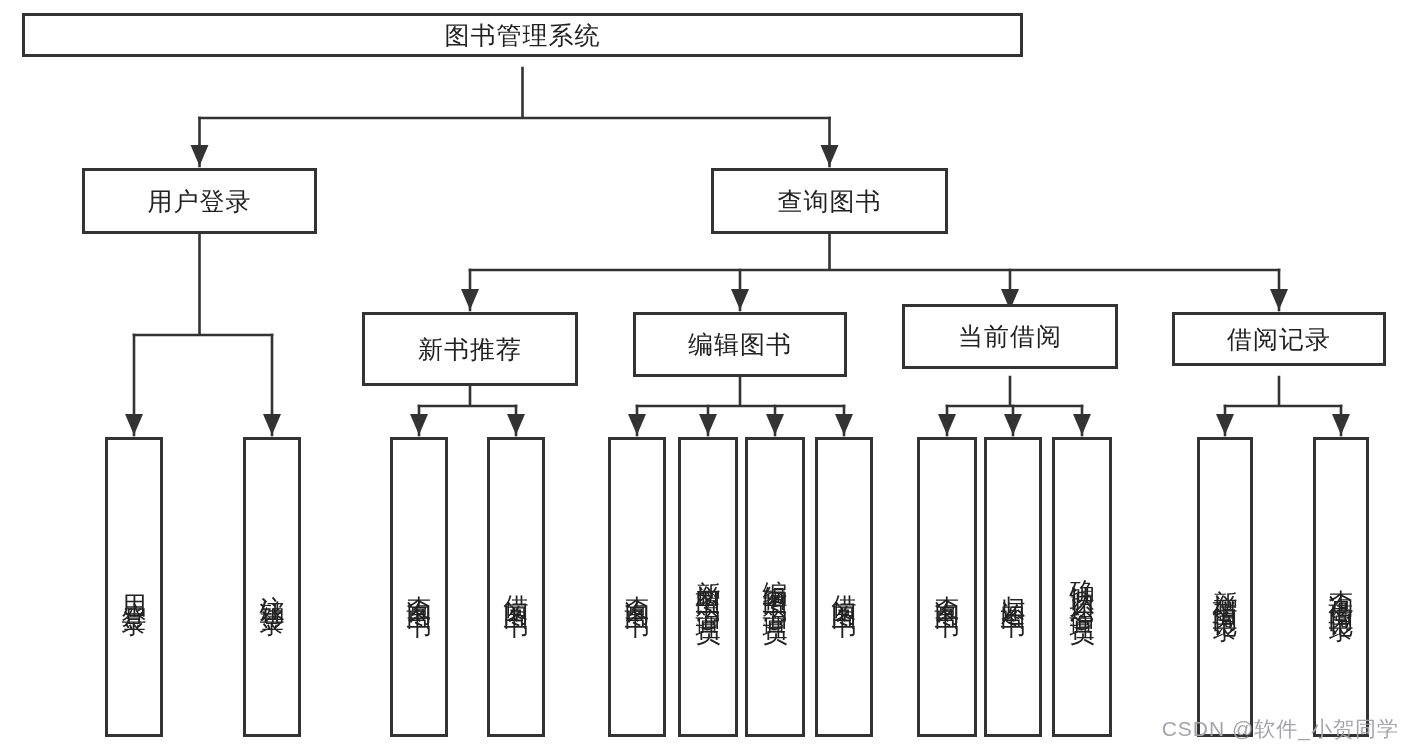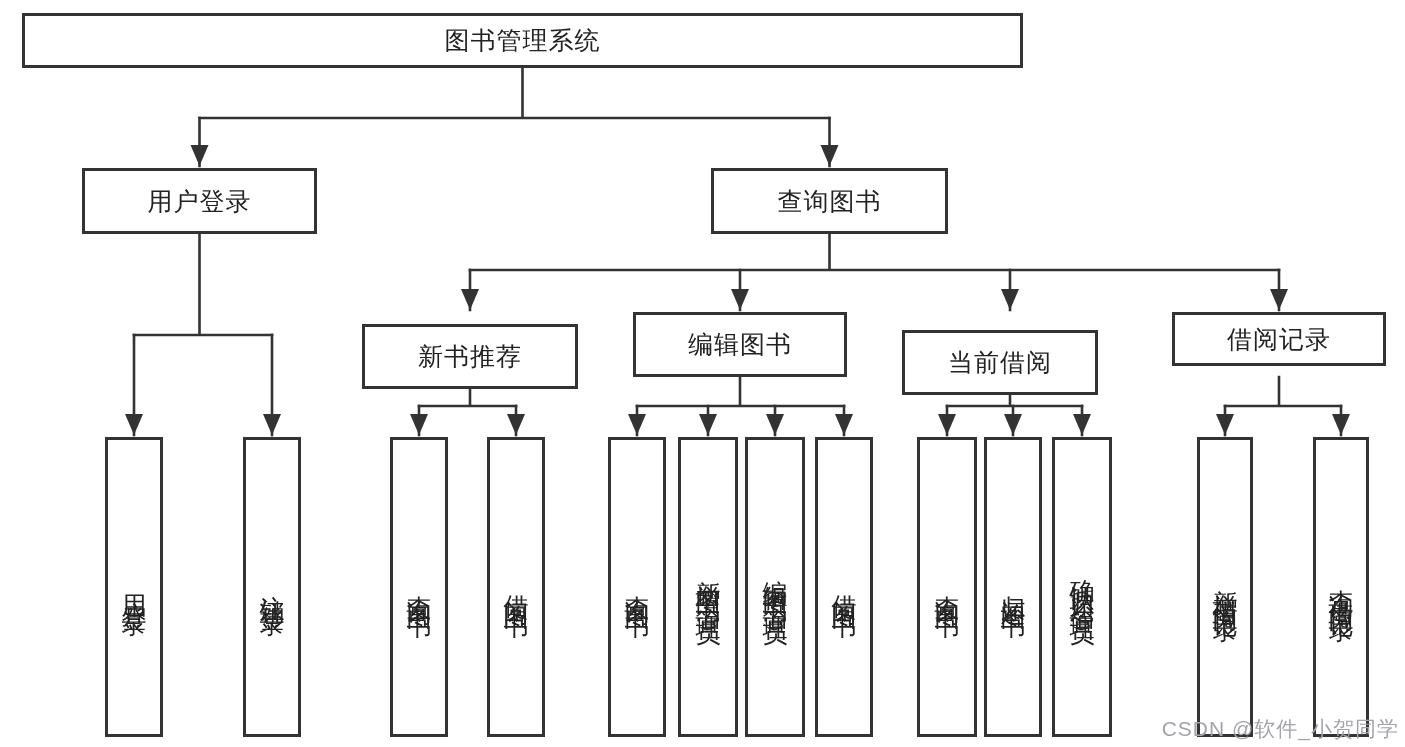--- a/index.html
+++ b/index.html
@@ -85,38 +85,38 @@
       <line x1="775" y1="406" x2="775" y2="435"></line>
       <line x1="844" y1="406" x2="844" y2="435"></line>
       <line x1="947" y1="406" x2="947" y2="435"></line>
       <line x1="1013" y1="406" x2="1013" y2="435"></line>
       <line x1="1082" y1="406" x2="1082" y2="435"></line>
       <line x1="1225" y1="406" x2="1225" y2="435"></line>
       <line x1="1341" y1="406" x2="1341" y2="435"></line>
     </g>
   </svg>
 
-  <div class="box h" style="left:22px;top:13px;width:1001px;height:55px">
+  <div class="box h" style="left:22px;top:13px;width:1001px;height:44px">
     <span class="lbl">图书管理系统</span>
   </div>
 
   <div class="box h" style="left:82px;top:168px;width:235px;height:66px">
     <span class="lbl">用户登录</span>
   </div>
   <div class="box h" style="left:711px;top:168px;width:237px;height:66px">
     <span class="lbl">查询图书</span>
   </div>
 
-  <div class="box h" style="left:362px;top:324px;width:216px;height:65px">
+  <div class="box h" style="left:362px;top:312px;width:216px;height:74px">
     <span class="lbl">新书推荐</span>
   </div>
   <div class="box h" style="left:633px;top:312px;width:214px;height:65px">
     <span class="lbl">编辑图书</span>
   </div>
-  <div class="box h" style="left:902px;top:330px;width:196px;height:65px">
+  <div class="box h" style="left:902px;top:304px;width:216px;height:65px">
     <span class="lbl">当前借阅</span>
   </div>
   <div class="box h" style="left:1172px;top:312px;width:214px;height:54px">
     <span class="lbl">借阅记录</span>
   </div>
 
   <div class="box v" style="left:105px;top:437px;width:58px;height:300px">
     <span class="lbl">用户登录</span>
   </div>
   <div class="box v" style="left:243px;top:437px;width:58px;height:300px">

